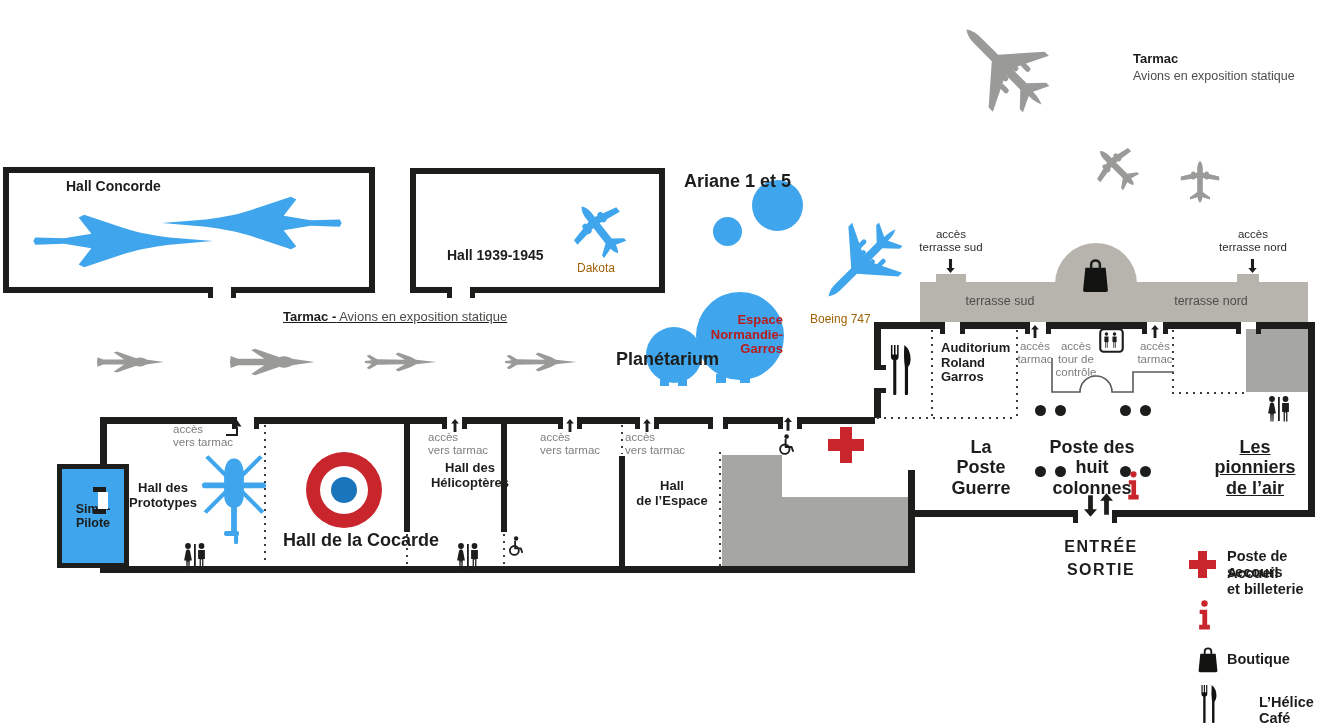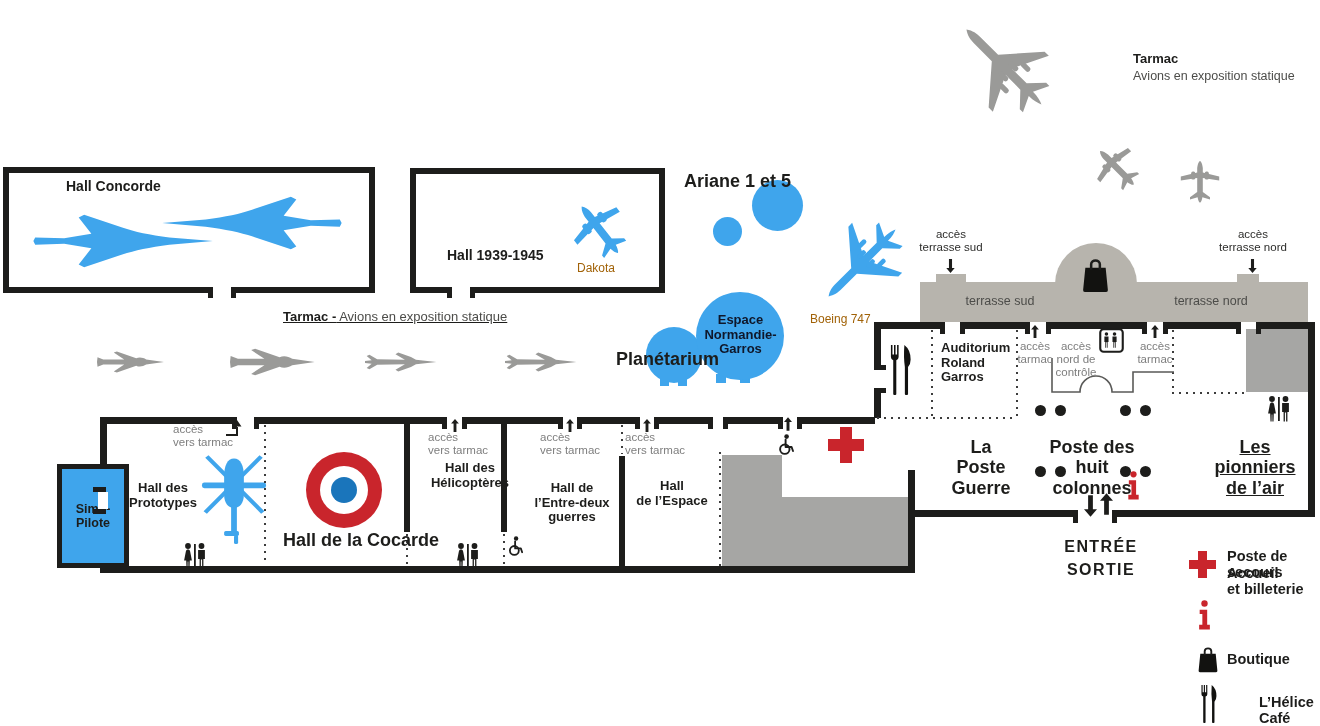--- a/index.html
+++ b/index.html
@@ -16,21 +16,21 @@
   .circ{position:absolute;border-radius:50%;}
   .dot{position:absolute;width:11px;height:11px;border-radius:50%;background:#1d1d1b;}
   .t{position:absolute;color:#1d1d1b;line-height:1.13;}
   .t span{display:block;}
   .t span.inl{display:inline;}
   .b{font-weight:bold;}
   .c{text-align:center;}
   .gray{color:#7e7e7e;}
   .lgray{color:#a16207;}
   .dgray{color:#4c4c49;}
-  .navy{color:#0f172a;}
+  .navy{color:#b91c1c;text-align:right;}
   .s11{font-size:11.5px;}
   .s12{font-size:12px;}
   .s125{font-size:12.5px;}
   .s13{font-size:13px;}
   .s135{font-size:18px;}
   .s14{font-size:14px;}
   .s145{font-size:14.5px;}
   .caps{letter-spacing:1.4px;font-size:16px;}
   .simu{position:absolute;background:#3fa5ec;border:5px solid #1d1d1b;
         display:flex;align-items:center;justify-content:center;}
@@ -390,21 +390,21 @@
     <span>Auditorium</span>
     <span>Roland</span>
     <span>Garros</span>
   </div>
   <div class="t s11 c gray" style="left:1016px;top:340px;width:38px;">
     <span>accès</span>
     <span>tarmac</span>
   </div>
   <div class="t s11 c gray" style="left:1050px;top:340px;width:52px;">
     <span>accès</span>
-    <span>nord de</span>
+    <span>tour de</span>
     <span>contrôle</span>
   </div>
   <div class="t s11 c gray" style="left:1136px;top:340px;width:38px;">
     <span>accès</span>
     <span>tarmac</span>
   </div>
   <div class="t b s135 c" style="left:944px;top:437px;width:74px;">
     <span>La Poste</span>
     <span>Guerre</span>
   </div>
@@ -427,25 +427,20 @@
     <span>Hall des</span>
     <span>Prototypes</span>
   </div>
   <div class="t b s135" style="left:283px;top:530px;">
       <span>Hall de la Cocarde</span>
     </div>
   <div class="t b s13 c" style="left:413px;top:461px;width:114px;">
     <span>Hall des</span>
     <span>Hélicoptères</span>
   </div>
-  <div class="t b s13 c" style="left:524px;top:481px;width:96px;">
-    <span>Hall de</span>
-    <span>l’Entre-deux</span>
-    <span>guerres</span>
-  </div>
   <div class="t b s13 c" style="left:626px;top:479px;width:92px;">
     <span>Hall</span>
     <span>de l’Espace</span>
   </div>
 
   <div class="t s11 gray" style="left:173px;top:423px;">
     <span>accès</span>
     <span>vers tarmac</span>
   </div>
   <div class="t s11 gray" style="left:428px;top:431px;">

